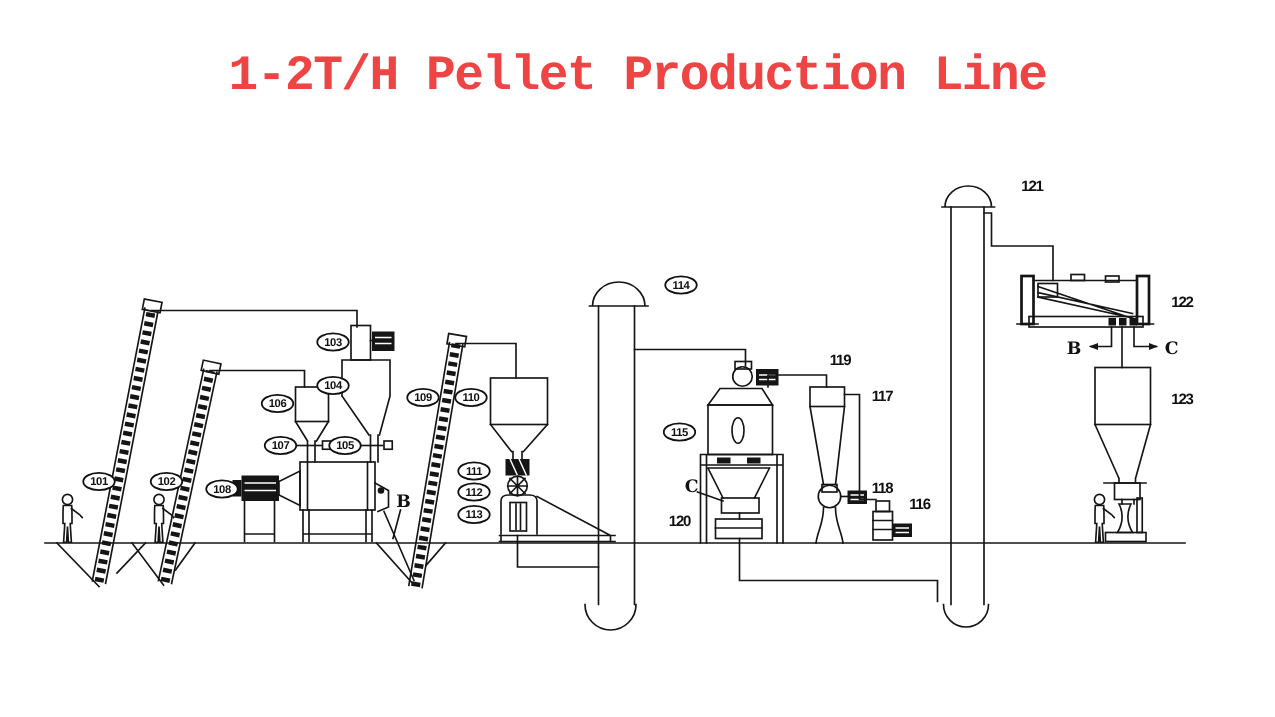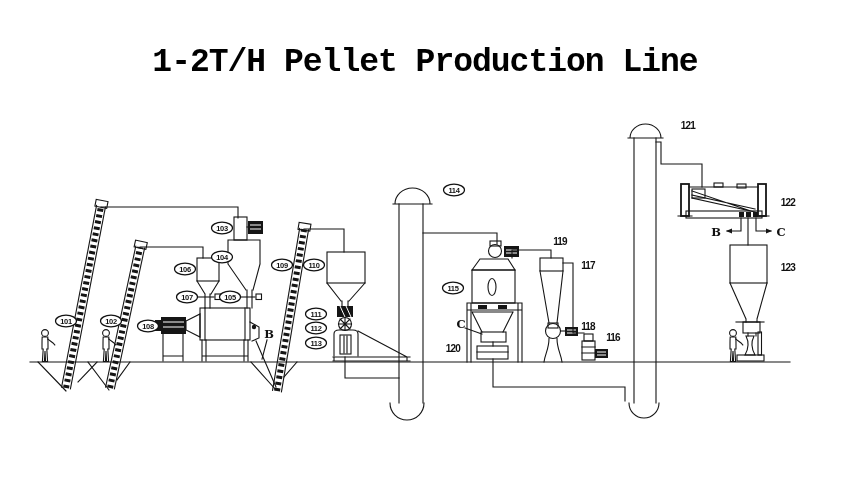--- a/index.html
+++ b/index.html
@@ -1,18 +1,18 @@
 <!DOCTYPE html>
 <html><head>
 <meta charset="utf-8">
 <style>
   html,body{margin:0;padding:0;background:#fff;width:850px;height:478px;overflow:hidden}
   .canvas{position:relative;width:850px;height:478px;background:#fff;font-family:"Liberation Sans",sans-serif}
-  .title{position:absolute;top:44px;left:0;right:0;text-align:center;
-         font:bold 33px "Liberation Mono","DejaVu Sans Mono",monospace;color:#000000;letter-spacing:-1px;white-space:nowrap}
+  .title{position:absolute;top:32px;left:0;right:0;text-align:center;
+         font:bold 33px "Liberation Mono","DejaVu Sans Mono",monospace;color:#ef4444;letter-spacing:-1px;white-space:nowrap}
   svg{position:absolute;left:0;top:0}
   .s{fill:none;stroke:#151515;stroke-width:1.1;stroke-linecap:square;stroke-linejoin:miter}
   .s2{fill:none;stroke:#151515;stroke-width:1.8}
   .fl{fill:#151515;stroke:none}
   .wl{fill:none;stroke:#fff;stroke-width:1}
   .chain{fill:none;stroke:#151515;stroke-width:6;stroke-dasharray:3 3.2}
   .elb ellipse{fill:#fff;stroke:#111;stroke-width:1.2}
   .elb text{font:bold 7.5px "Liberation Sans",sans-serif;text-anchor:middle;dominant-baseline:central;fill:#111;letter-spacing:-.3px}
   .blb{font:bold 10px "Liberation Sans",sans-serif;text-anchor:middle;dominant-baseline:central;fill:#111;letter-spacing:-.8px}
   .flb{font:bold 11.5px "DejaVu Serif",serif;text-anchor:middle;dominant-baseline:central;fill:#111}

